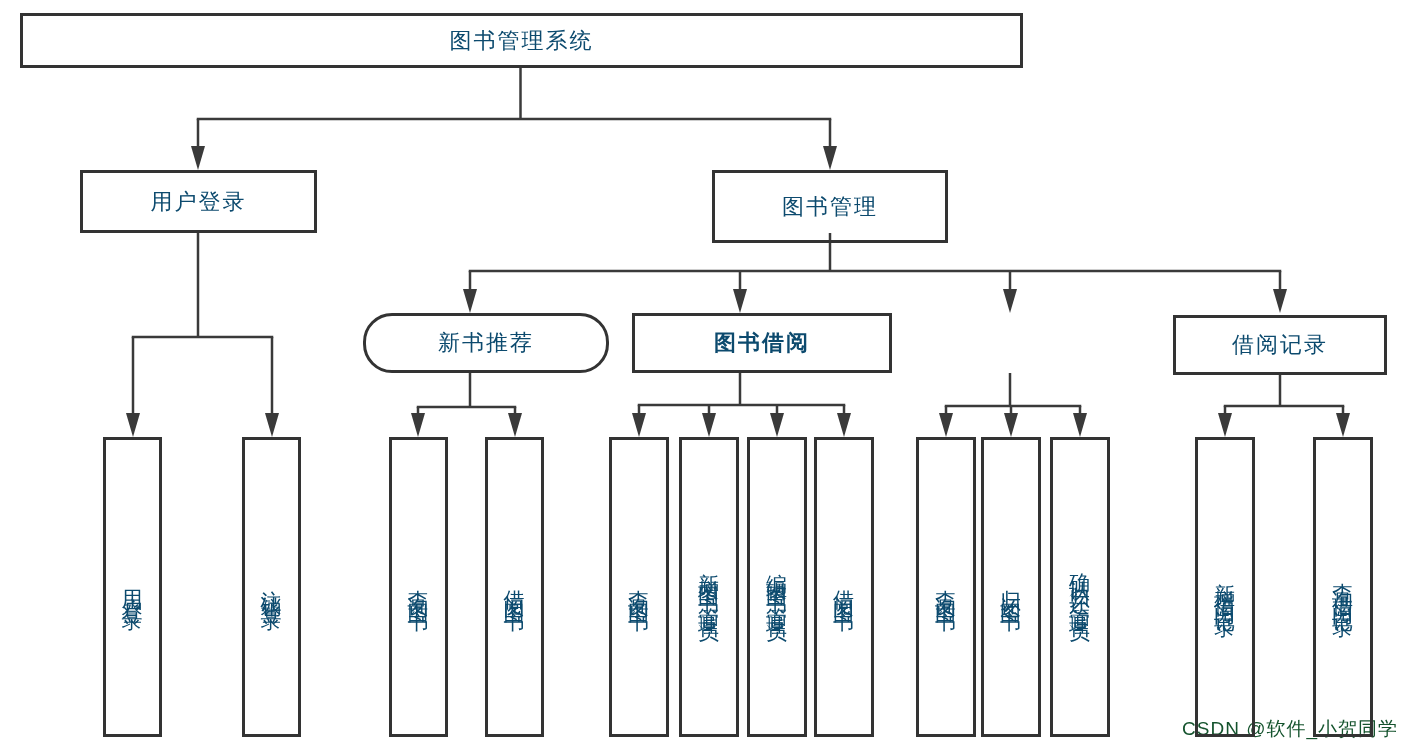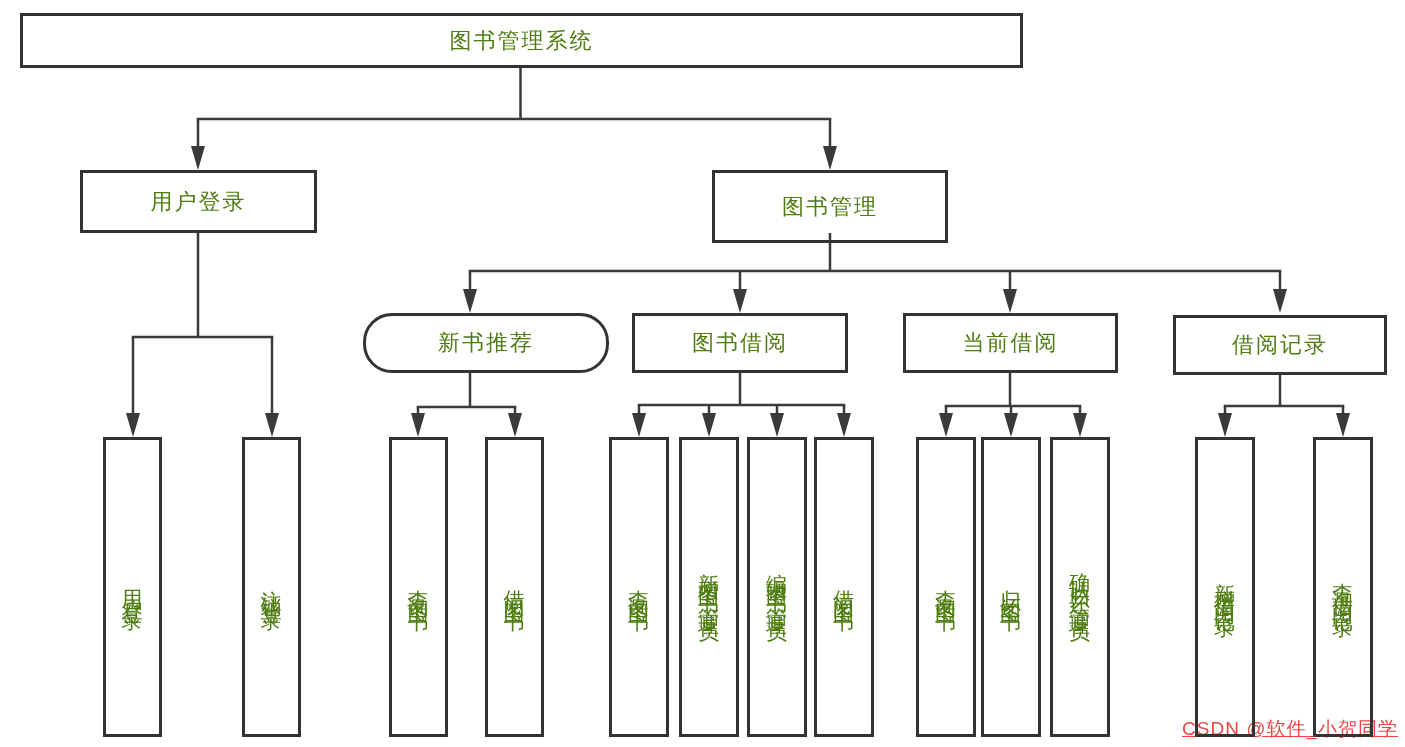--- a/index.html
+++ b/index.html
@@ -17,45 +17,44 @@
     position: absolute; left: 0; top: 0; z-index: 2;
   }
   .box {
     position: absolute;
     box-sizing: border-box;
     border: 3px solid #333333;
     background: transparent;
     display: flex;
     align-items: center;
     justify-content: center;
-    color: #4d7c0f;
+    color: #0c4a6e;
     z-index: 3;
   }
   .h-label {
     font-size: 22px;
     letter-spacing: 2px;
     white-space: nowrap;
   }
   .v-label {
     writing-mode: vertical-lr;
     text-orientation: mixed;
     font-size: 21px;
     letter-spacing: 7px;
     line-height: 1;
     white-space: nowrap;
   }
   .watermark {
     position: absolute;
     right: 7px; top: 716px;
     z-index: 1;
     font-size: 19px;
-    color: #ef4444;
+    color: #14532d;
     letter-spacing: 1px;
     white-space: nowrap;
-    text-decoration: underline;
   }
   .stroke { stroke: #3a3a3a; stroke-width: 2.5; fill: none; }
   .head { fill: #3a3a3a; stroke: none; }
 </style>
 </head>
 <body>
 
 <div id="stage">
 
   <div class="watermark">CSDN @软件_小贺同学</div>
@@ -143,25 +142,22 @@
   <div class="box" style="left:80px; top:170px; width:237px; height:63px;">
     <span class="h-label">用户登录</span>
   </div>
   <div class="box" style="left:712px; top:170px; width:236px; height:73px;">
     <span class="h-label">图书管理</span>
   </div>
 
   <div class="box" style="left:363px; top:313px; width:246px; height:60px;border-radius:29px;">
     <span class="h-label">新书推荐</span>
   </div>
-  <div class="box" style="left:632px; top:313px; width:216px; height:60px;">
+  <div class="box" style="left:632px; top:313px; width:260px; height:60px;font-weight:bold;">
     <span class="h-label">图书借阅</span>
-  </div>
-  <div class="box" style="left:903px; top:313px; width:215px; height:60px;">
-    <span class="h-label">当前借阅</span>
   </div>
   <div class="box" style="left:1173px; top:315px; width:214px; height:60px;">
     <span class="h-label">借阅记录</span>
   </div>
 
   <div class="box" style="left:103px; top:437px; width:59px; height:300px;">
     <span class="v-label">用户登录</span>
   </div>
   <div class="box" style="left:242px; top:437px; width:59px; height:300px;">
     <span class="v-label">注销登录</span>

